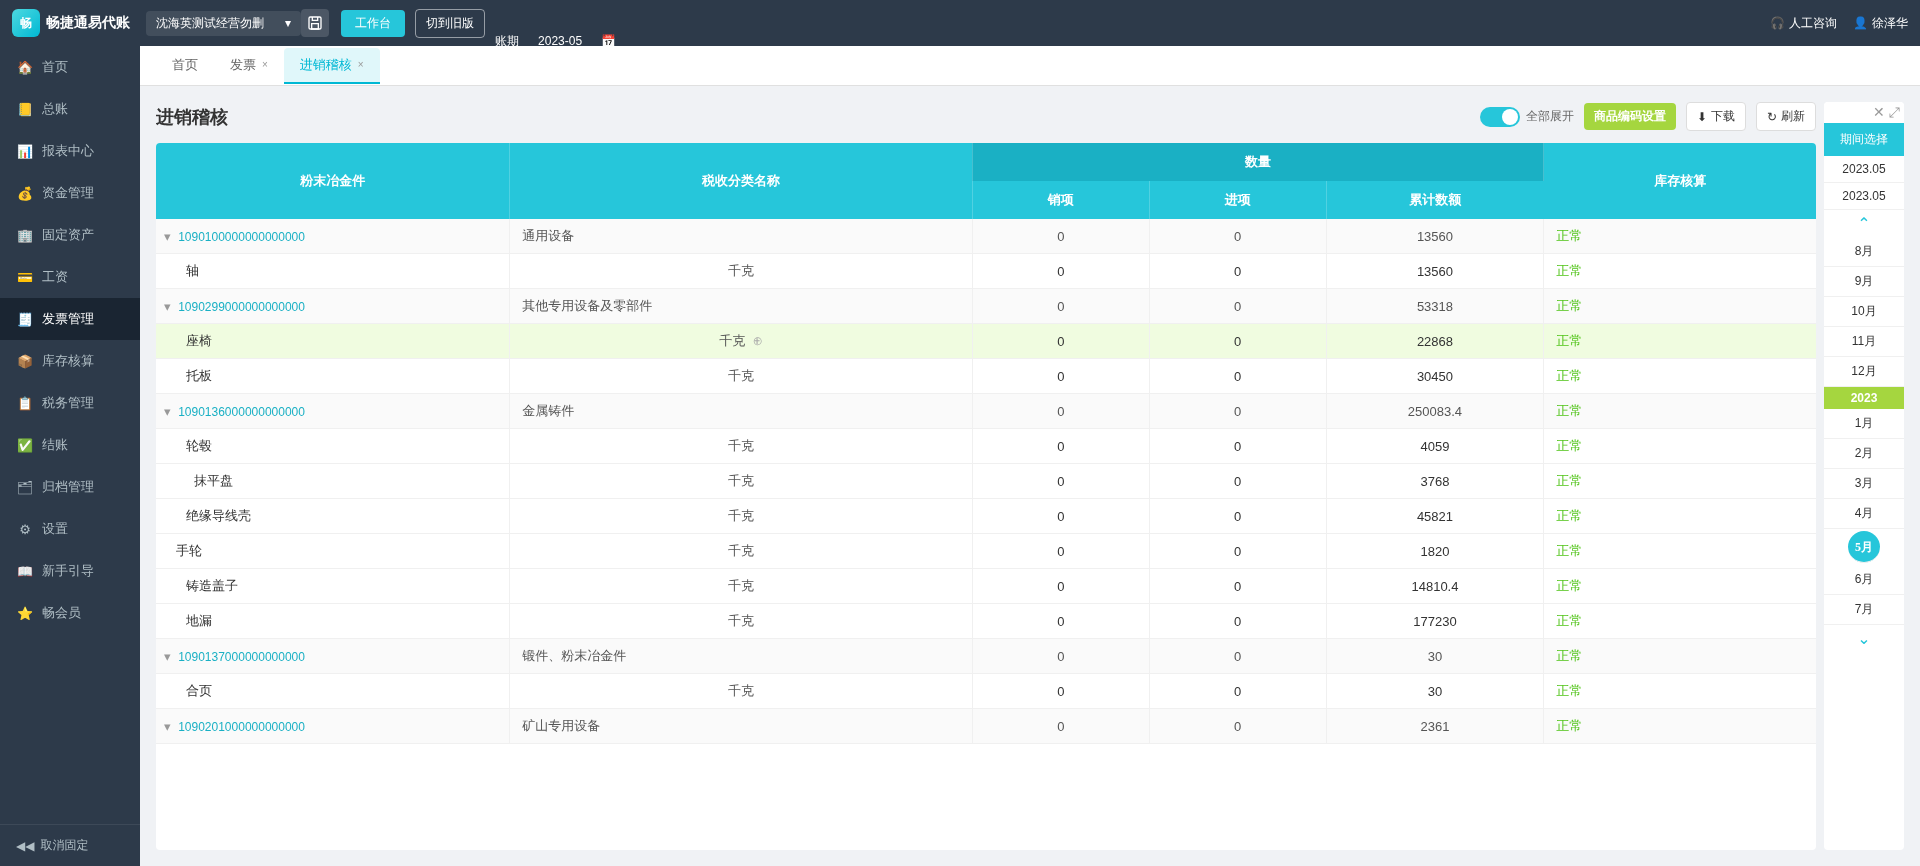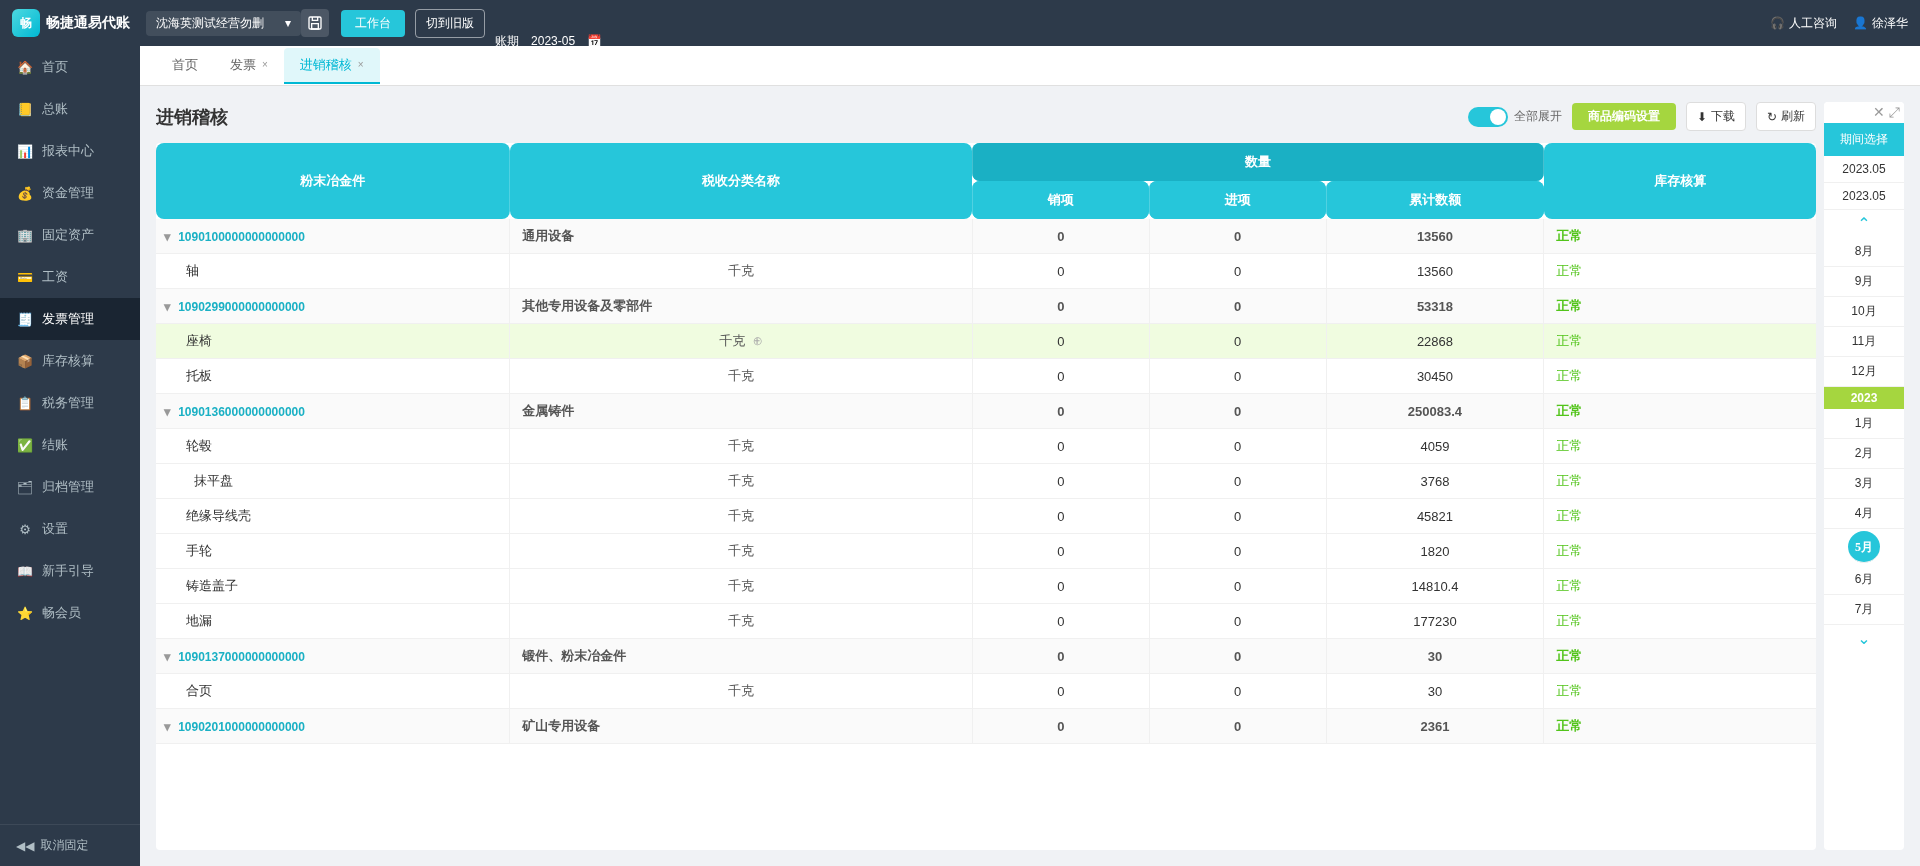--- a/index.html
+++ b/index.html
@@ -15,21 +15,21 @@
     .page-content { flex: 1; overflow: hidden; padding: 16px; display: flex; gap: 8px; }
 
     
     .app-logo { display: flex; align-items: center; gap: 6px; color: #fff; font-size: 14px; font-weight: bold; margin-right: 16px; }
     .logo-icon { width: 28px; height: 28px; background: linear-gradient(135deg, #4dd9e0, #00b8d4); border-radius: 6px; display: flex; align-items: center; justify-content: center; color: #fff; font-size: 12px; font-weight: bold; }
     .company-selector { display: flex; align-items: center; gap: 21px; background: rgba(255,255,255,0.1); border-radius: 4px; padding: 4px 10px; color: #fff; font-size: 12px; cursor: pointer; }
     .company-name { font-size: 12px; color: #fff; max-width: 160px; overflow: hidden; text-overflow: ellipsis; white-space: nowrap; }
     .top-actions { display: flex; align-items: center; gap: 10px; margin-left: 12px; }
     .btn-workbench { background: #26c6da; color: #fff; border: none; border-radius: 4px; padding: 5px 14px; font-size: 12px; cursor: pointer; }
     .btn-switch { background: transparent; color: #fff; border: 1px solid rgba(255,255,255,0.5); border-radius: 4px; padding: 5px 10px; font-size: 12px; cursor: pointer; }
-    .period-info { color: #fff; font-size: 12px; display: flex; align-items: center; gap: 12px; margin-top: 36px; }
+    .period-info { color: #fff; font-size: 12px; display: flex; align-items: center; gap: 19px; margin-top: 36px; }
     .top-right { margin-left: auto; display: flex; align-items: center; gap: 16px; color: #fff; font-size: 12px; }
     .help-btn { display: flex; align-items: center; gap: 4px; cursor: pointer; }
     .user-info { display: flex; align-items: center; gap: 4px; cursor: pointer; }
     .save-icon { width: 28px; height: 28px; background: rgba(255,255,255,0.15); border-radius: 4px; display: flex; align-items: center; justify-content: center; cursor: pointer; }
 
     
     .sidebar-item { display: flex; align-items: center; gap: 8px; padding: 12px 16px; color: #b0bec5; cursor: pointer; font-size: 13px; transition: background 0.2s; }
     .sidebar-item.active { background: #1a2532; color: #fff; }
     .sidebar-icon { width: 18px; height: 18px; display: flex; align-items: center; justify-content: center; flex-shrink: 0; }
     .sidebar-footer { margin-top: auto; padding: 12px 16px; color: #b0bec5; font-size: 12px; cursor: pointer; display: flex; align-items: center; gap: 6px; border-top: 1px solid rgba(255,255,255,0.08); }
@@ -39,40 +39,40 @@
     .tab.active { color: #00b8d4; border-bottom: 2px solid #00b8d4; background: #e0f7fa; border-radius: 4px 4px 0 0; }
     .tab-close { font-size: 10px; color: #999; cursor: pointer; }
 
     
     .page-title-bar { display: flex; align-items: center; justify-content: space-between; margin-bottom: 12px; }
     .page-title { font-size: 18px; font-weight: bold; color: #333; }
     .title-actions { display: flex; align-items: center; gap: 10px; }
     .toggle-label { font-size: 12px; color: #666; }
     .toggle-switch { width: 40px; height: 20px; background: #26c6da; border-radius: 10px; position: relative; cursor: pointer; }
     .toggle-switch::after { content: ''; position: absolute; width: 16px; height: 16px; background: #fff; border-radius: 50%; top: 2px; right: 2px; }
-    .btn-product-code { background: #a5d63f; color: #fff; border: none; border-radius: 4px; padding: 5px 16px; font-size: 12px; cursor: pointer; font-weight: bold; }
+    .btn-product-code { background: #a5d63f; color: #fff; border: none; border-radius: 4px; padding: 5px 10px; font-size: 12px; cursor: pointer; font-weight: bold; }
     .btn-download { background: #fff; color: #333; border: 1px solid #ddd; border-radius: 4px; padding: 5px 10px; font-size: 12px; cursor: pointer; display: flex; align-items: center; gap: 4px; }
     .btn-refresh { background: #fff; color: #333; border: 1px solid #ddd; border-radius: 4px; padding: 5px 10px; font-size: 12px; cursor: pointer; display: flex; align-items: center; gap: 4px; }
 
     
     .main-panel { flex: 1; background: #fff; border-radius: 4px; overflow: hidden; display: flex; flex-direction: column; }
 
     
     .table-container { flex: 1; overflow-y: auto; overflow-x: hidden; }
     table { width: 100%; border-collapse: collapse; }
     thead tr { background: #26c6da; }
-    thead th { color: #fff; font-weight: bold; padding: 10px 12px; font-size: 13px; border-right: 1px solid rgba(255,255,255,0.2); text-align: center; border-radius: 8px; }
+    thead th { color: #fff; font-weight: bold; padding: 10px 12px; font-size: 13px; border-right: 1px solid rgba(255,255,255,0.2); text-align: center; }
     thead th:last-child { border-right: none; }
     .th-qty { background: #1ab0c4; }
     tbody tr { border-bottom: 1px solid #f0f0f0; }
     tbody tr.highlighted { background: #f0fce0; }
     tbody td { padding: 8px 12px; font-size: 13px; color: #333; border-right: 1px solid #f0f0f0; }
     tbody td:last-child { border-right: none; }
     .td-center { text-align: center; }
-    .group-row td { font-weight: bold; background: #fafafa; color: #555; }
+    .group-row td { font-weight: normal; background: #fafafa; color: #555; }
     .category-code { color: #1ab0c4; font-size: 12px; }
     .normal-badge { color: #52c41a; }
 
     
     .right-panel { width: 80px; background: #fff; border-radius: 4px; overflow: hidden; display: flex; flex-direction: column; }
     .right-panel-header { background: #26c6da; color: #fff; text-align: center; padding: 8px 4px; font-size: 12px; display: flex; align-items: center; justify-content: center; gap: 4px; }
     .period-list { flex: 1; overflow-y: auto; }
     .period-item { padding: 6px 4px; text-align: center; font-size: 12px; color: #333; cursor: pointer; border-bottom: 1px solid #f0f0f0; }
     .period-year { padding: 4px; text-align: center; font-size: 12px; color: #fff; background: #a5d63f; font-weight: bold; cursor: pointer; }
     .chevron-up { cursor: pointer; text-align: center; padding: 4px; color: #26c6da; font-size: 16px; }
@@ -325,21 +325,21 @@
       </tr>
                     <tr>
         <td style="padding-left:30px;">绝缘导线壳</td>
         <td style="text-align:center;"><span style="color:#555;">千克</span></td>
         <td class="td-center">0</td>
         <td class="td-center">0</td>
         <td class="td-center">45821</td>
         <td><span class="normal-badge">正常</span></td>
       </tr>
                     <tr>
-        <td style="padding-left:30px;">手轮</td>
+        <td style="padding-left:20px;">手轮</td>
         <td style="text-align:center;"><span style="color:#555;">千克</span></td>
         <td class="td-center">0</td>
         <td class="td-center">0</td>
         <td class="td-center">1820</td>
         <td><span class="normal-badge">正常</span></td>
       </tr>
                     <tr>
         <td style="padding-left:30px;font-family:Liberation Mono, monospace;">铸造盖子</td>
         <td style="text-align:center;"><span style="color:#555;">千克</span></td>
         <td class="td-center">0</td>

